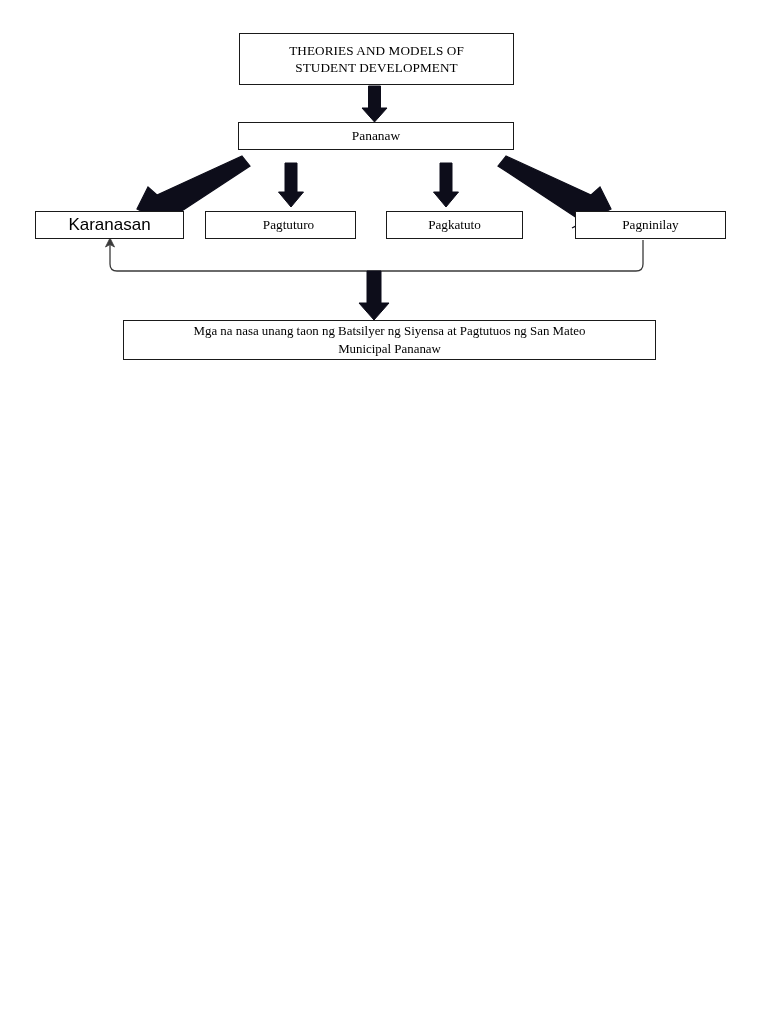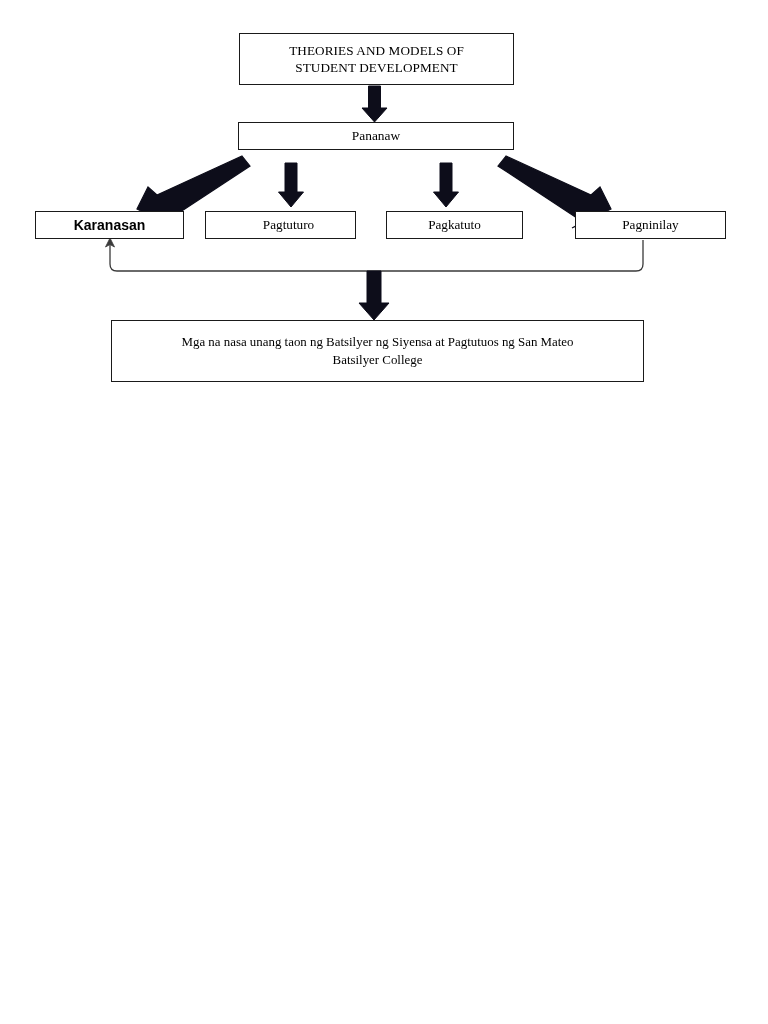--- a/index.html
+++ b/index.html
@@ -84,30 +84,29 @@
   #box-pagninilay{ left: 575px; width: 151px; }
 
   .mid-box .node-label {
     font-family: "Liberation Serif", serif;
     font-size: 13.2px;
     line-height: 16px;
   }
   
   #box-karanasan .node-label {
     font-family: "Liberation Sans", sans-serif;
-    font-size: 14px;
-    font-weight: bold;
+    font-size: 17px;
   }
 
   
   #box-outcome {
-    left: 111px;
+    left: 123px;
     top: 320px;
     width: 533px;
-    height: 62px;
+    height: 40px;
     border-width: 1.4px;
   }
   #box-outcome .node-label {
     font-family: "Liberation Serif", serif;
     font-size: 12.9px;
     line-height: 18px;
   }
 
   
   #connector-layer {
@@ -175,16 +174,16 @@
 
   <div class="node-box mid-box" id="box-pagkatuto">
     <span class="node-label">Pagkatuto</span>
   </div>
 
   <div class="node-box mid-box" id="box-pagninilay">
     <span class="node-label">Pagninilay</span>
   </div>
 
   <div class="node-box" id="box-outcome">
-    <span class="node-label"><span>Mga na nasa unang taon ng Batsilyer ng Siyensa at Pagtutuos ng San Mateo</span><br><span>Batsilyer College</span></span>
+    <span class="node-label"><span>Mga na nasa unang taon ng Batsilyer ng Siyensa at Pagtutuos ng San Mateo</span><br><span>Municipal Pananaw</span></span>
   </div>
 
 </div>
 
 </body></html>

